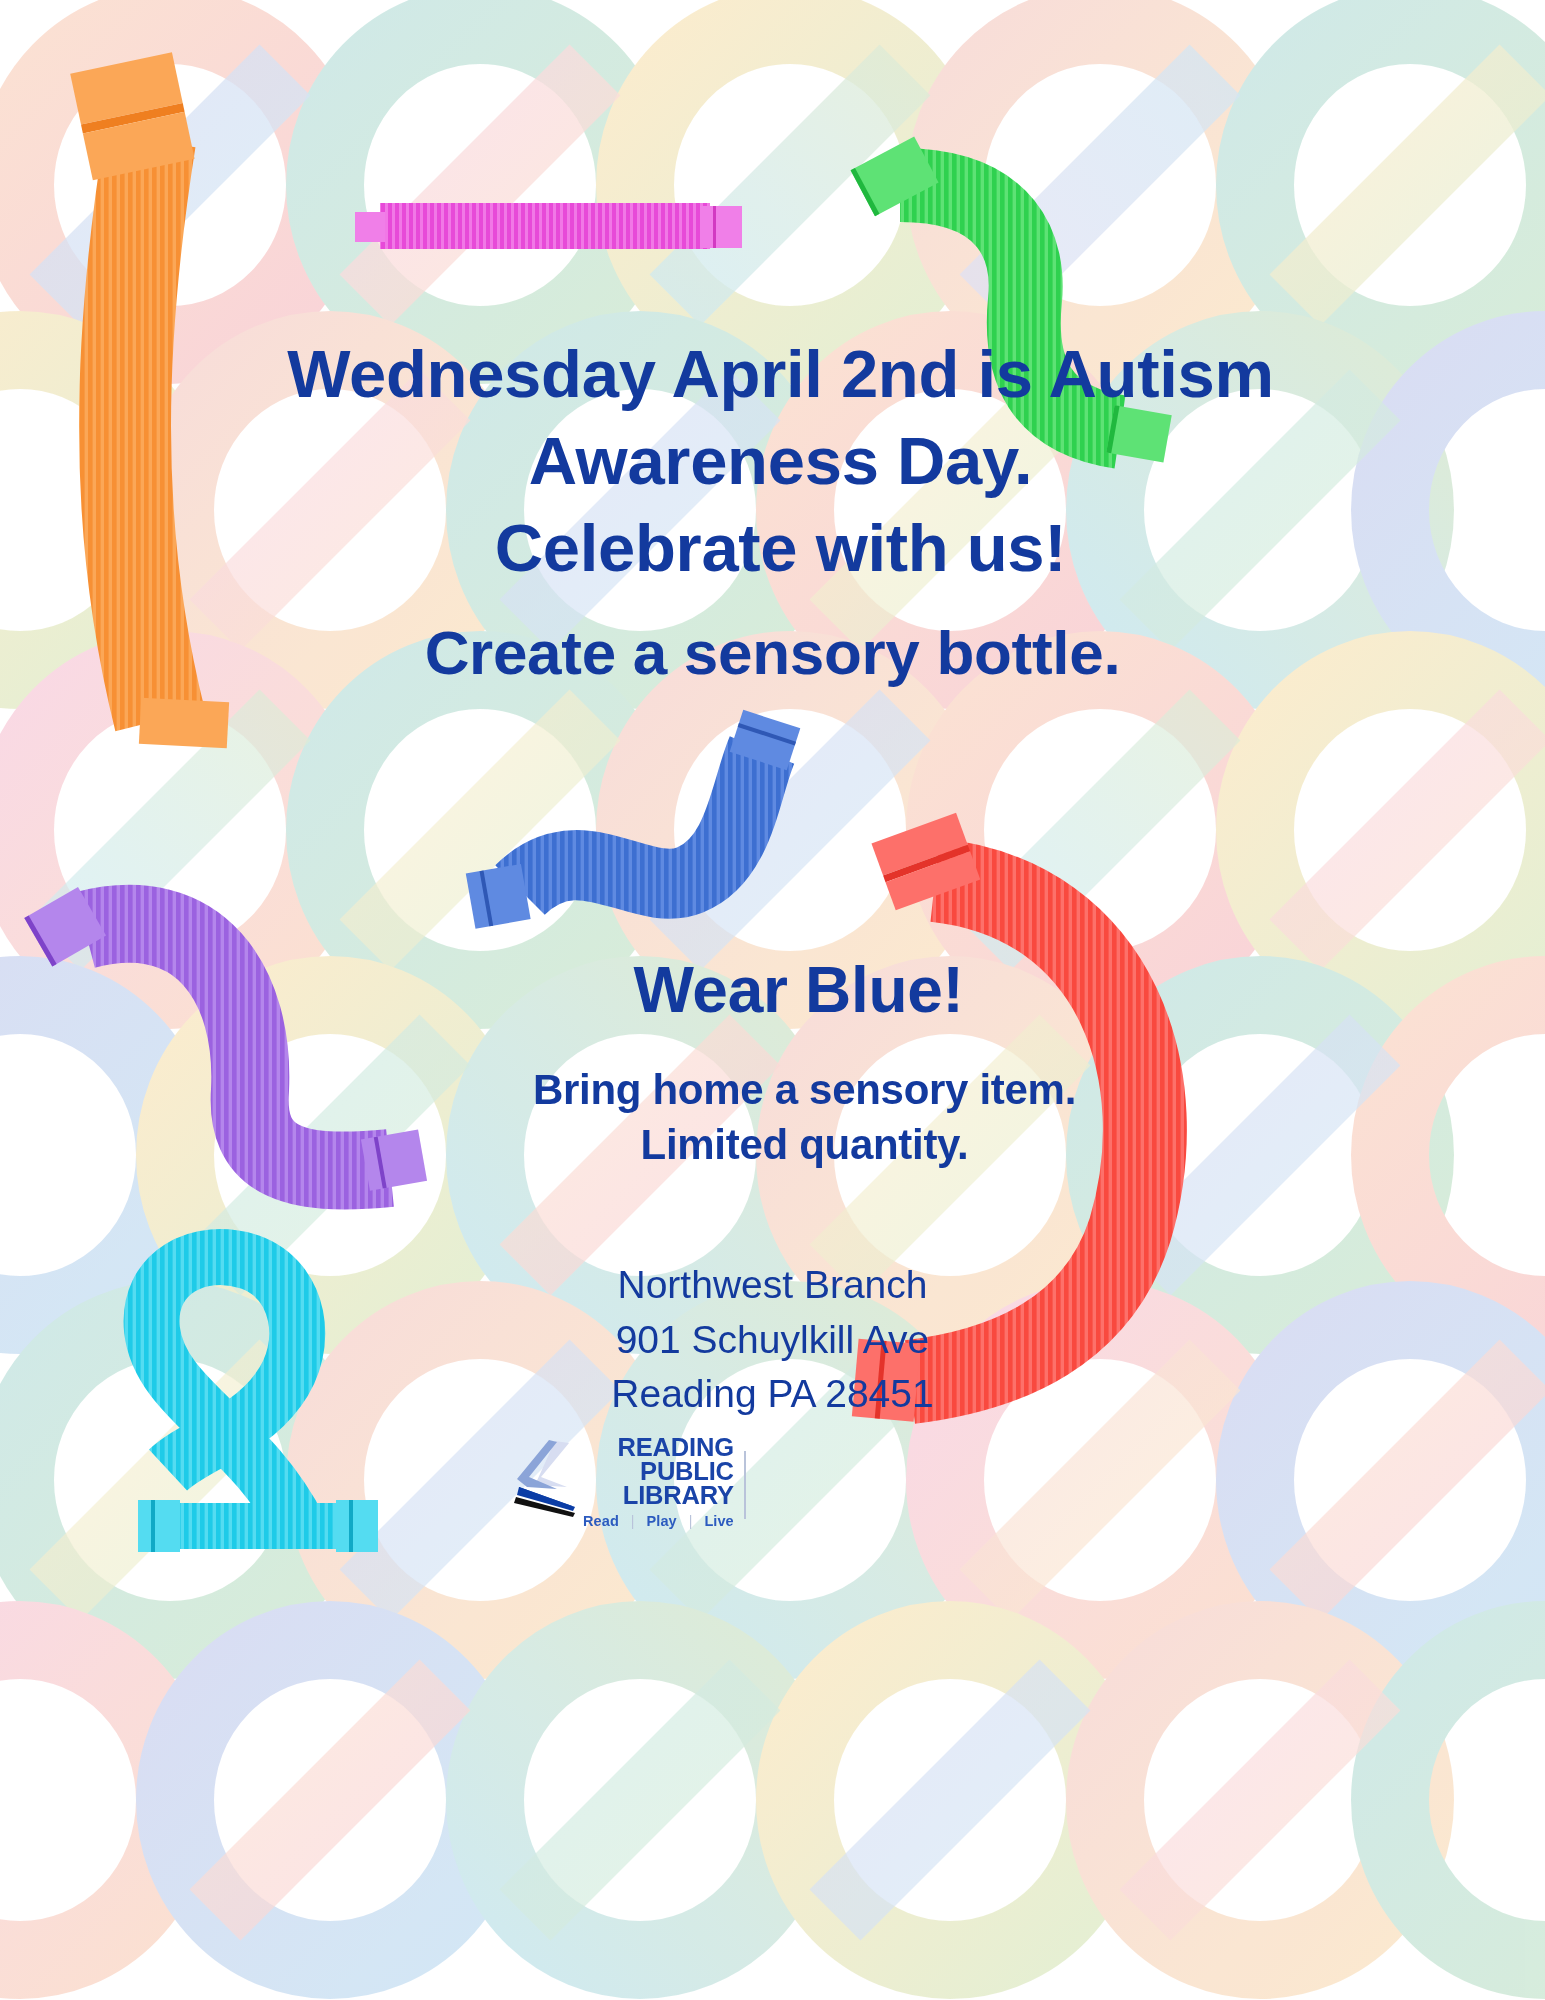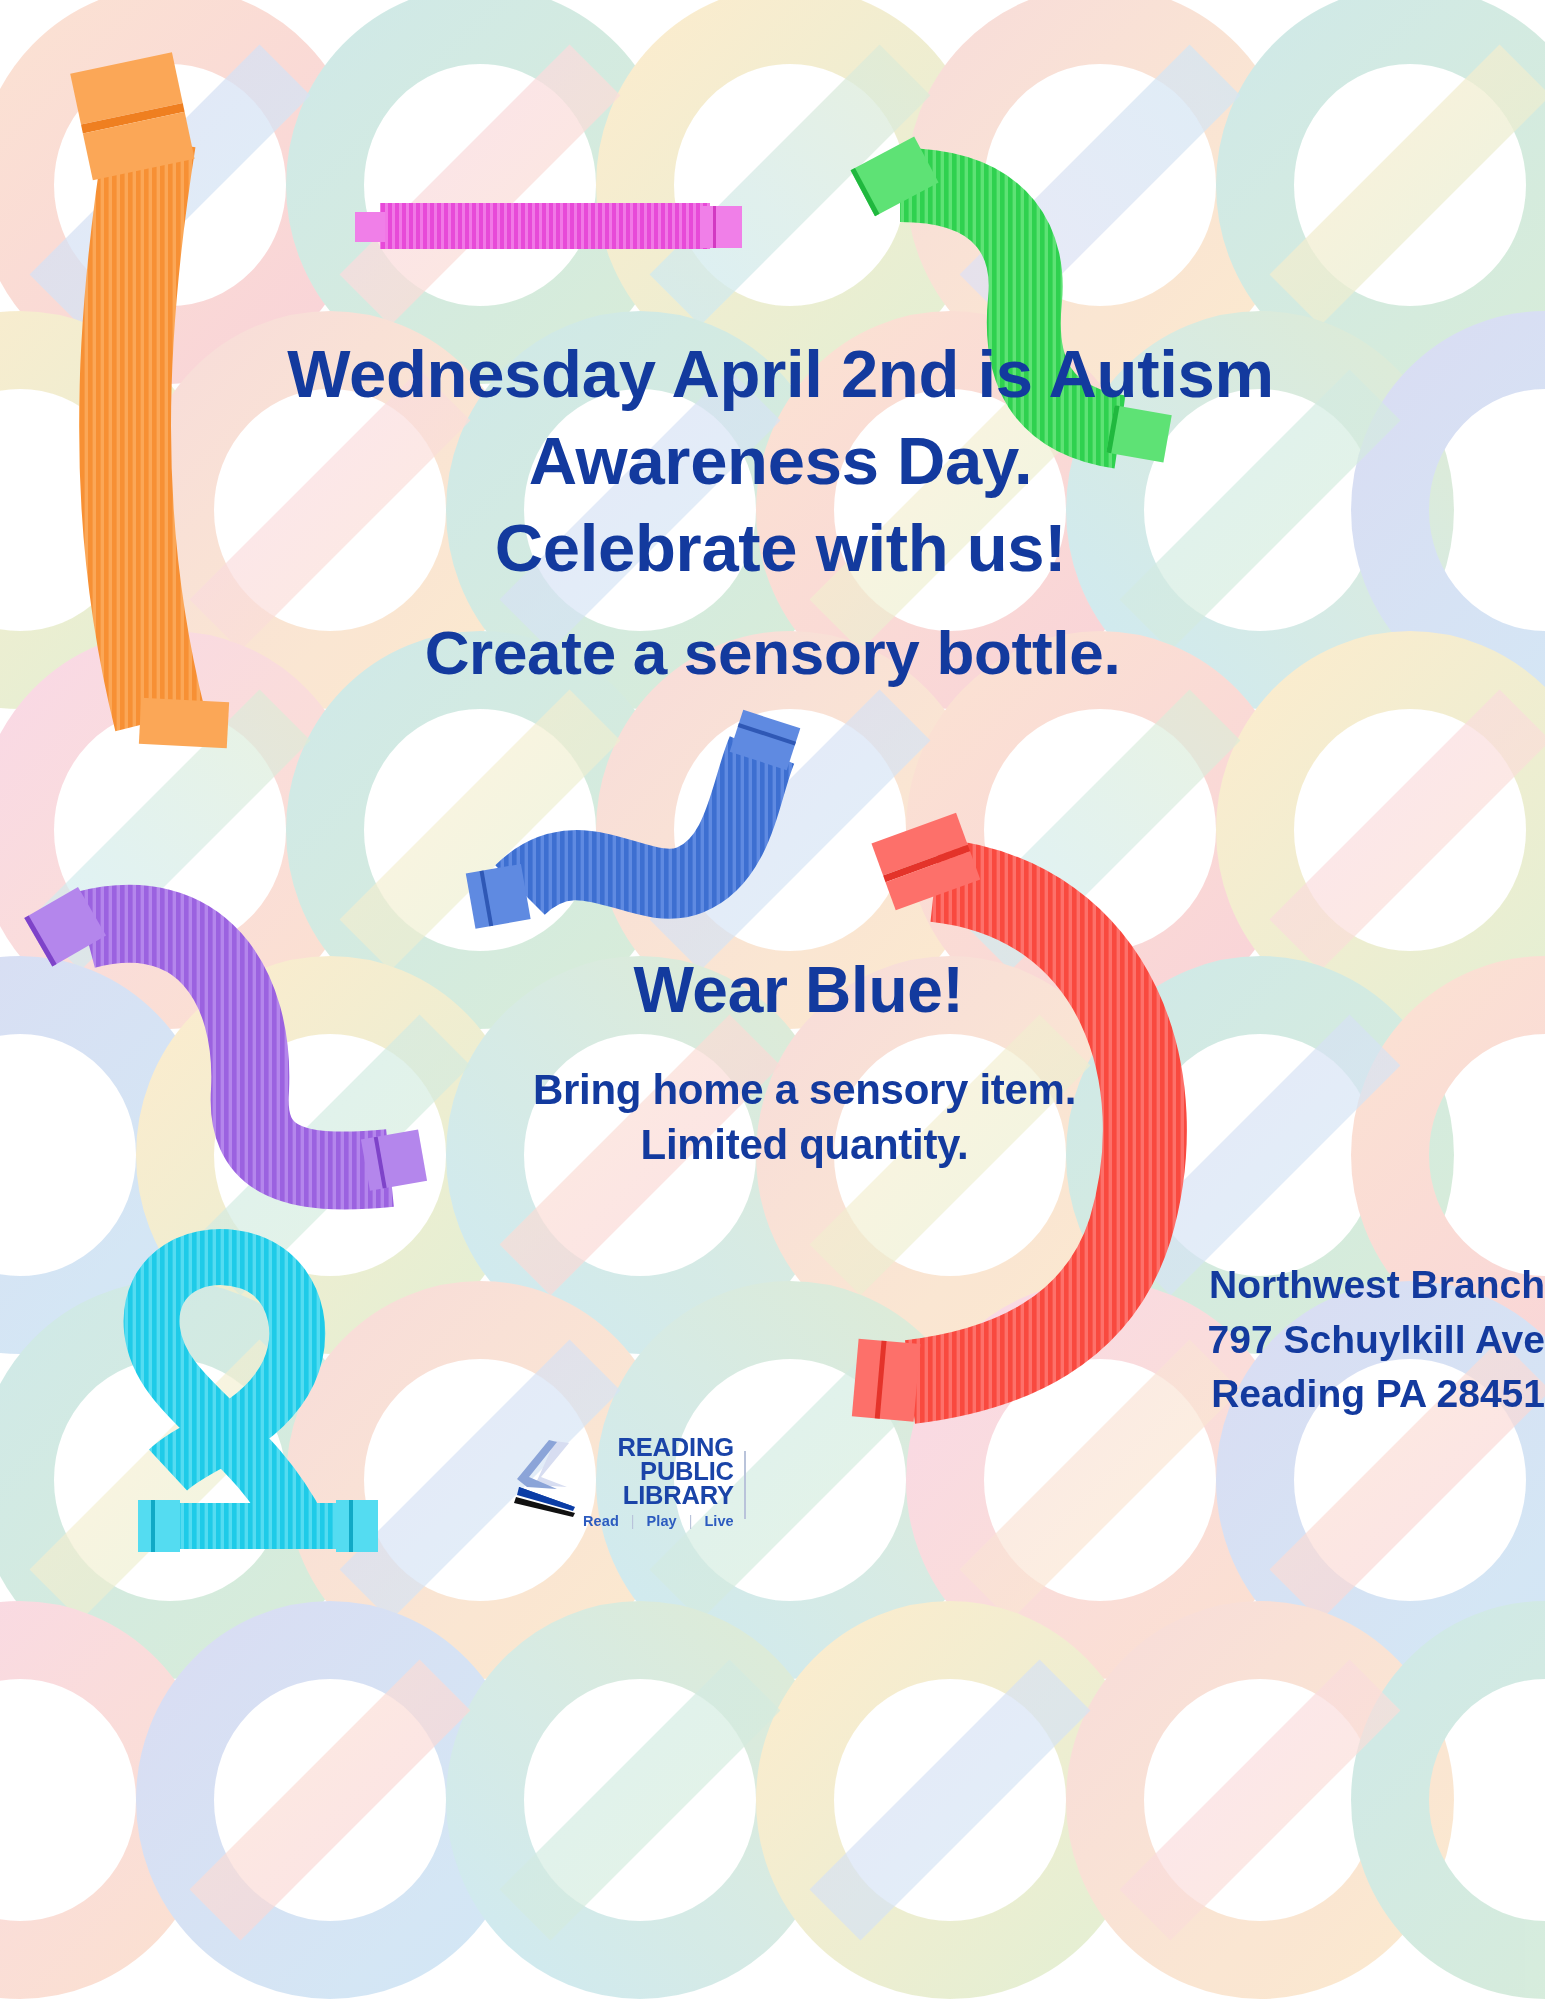--- a/index.html
+++ b/index.html
@@ -74,24 +74,23 @@
     font-size:42px;
     font-weight:700;
     line-height:1.32;
     padding-left:32px;
   }
   .bring span{display:block;}
 
   .address{
     top:1258px;
     font-size:39px;
-    font-weight:700;
+    font-weight:400;
     line-height:1.40;
     letter-spacing:0px;
-    text-align:right;
   }
   .address span{display:block;}
 
   
   #logo{
     position:absolute;
     left:505px;
     top:1415px;
     width:250px;
     height:120px;
@@ -387,21 +386,21 @@
 
     <div class="txt wearblue">Wear Blue!</div>
 
     <div class="txt bring">
       <span>Bring home a sensory item.</span>
       <span>Limited quantity.</span>
     </div>
 
     <div class="txt address">
       <span>Northwest Branch</span>
-      <span>797 Schuylkill Ave</span>
+      <span>901 Schuylkill Ave</span>
       <span>Reading PA 28451</span>
     </div>
 
   </div>
 
   <div id="logo">
 
     <svg id="logo-mark" viewBox="0 0 72 86">
 
       <path d="M50 4 L64 6 L36 40 L62 50 L30 48 Z" fill="#d7ddf1"></path>

